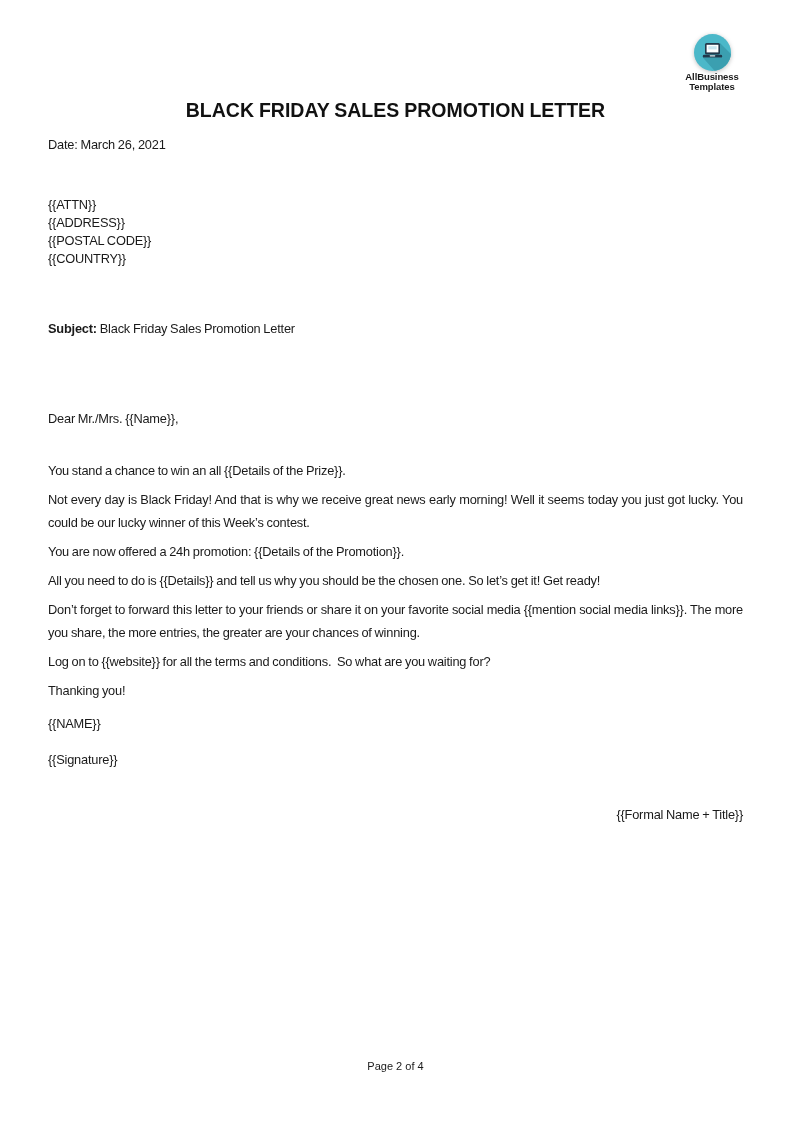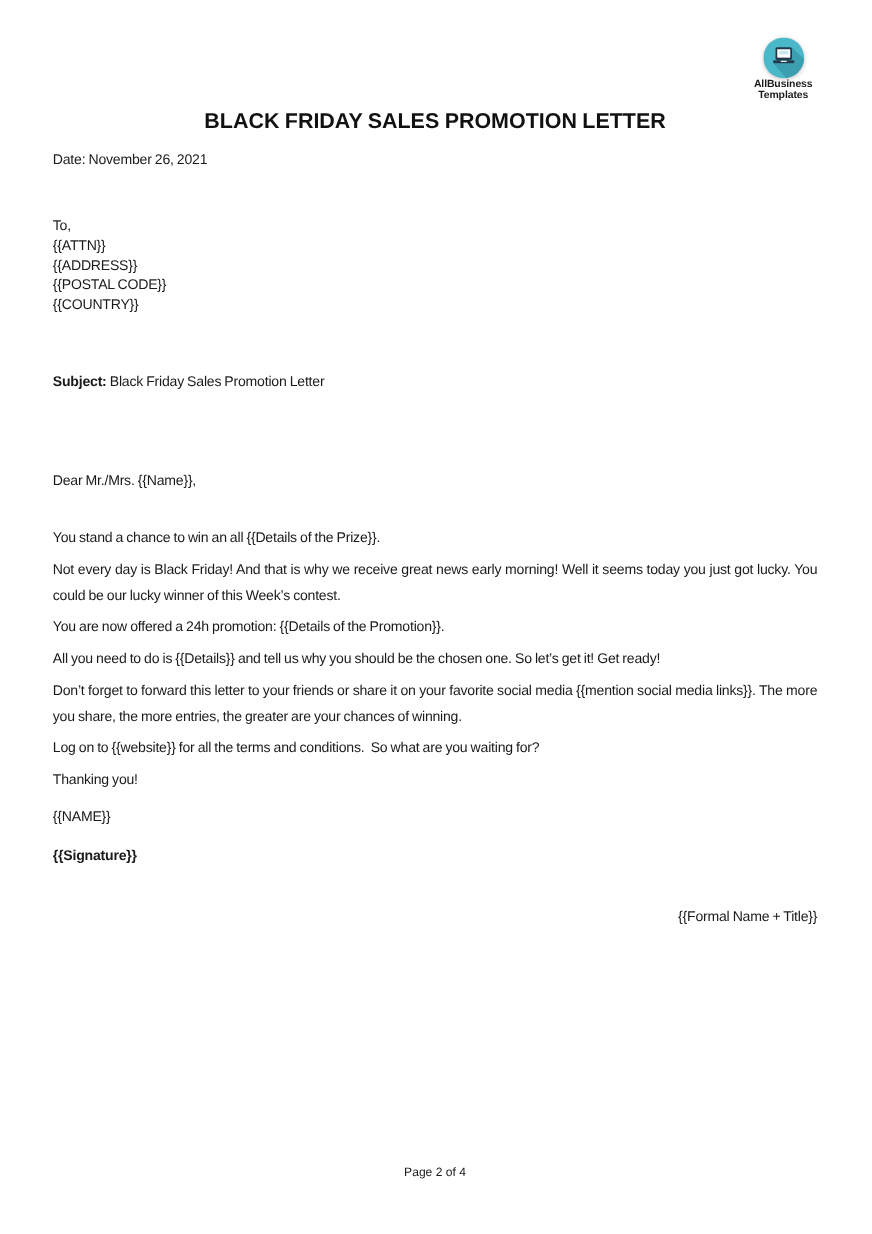--- a/index.html
+++ b/index.html
@@ -81,21 +81,21 @@
     text-align: justify;
     white-space: pre-wrap;
   }
   .closing p {
     margin: 7px 0 0 0;
     line-height: 23px;
     white-space: pre-wrap;
   }
   .closing p:first-child { margin-top: 0; }
   .sig-name      { margin: 10px 0 0 0; line-height: 23px; white-space: pre-wrap; }
-  .sig-signature { margin: 13px 0 0 0; line-height: 23px; white-space: pre-wrap; font-weight: bold; }
+  .sig-signature { margin: 13px 0 0 0; line-height: 23px; white-space: pre-wrap; }
   .sig-formal    { margin: 32px 0 0 0; line-height: 23px; white-space: pre-wrap; text-align: right; }
   
   .footer {
     position: absolute;
     left: 0;
     right: 0;
     top: 1060px;
     text-align: center;
     font-size: 11px;
     line-height: 12px;
@@ -127,24 +127,23 @@
     <div class="brand">
       <div>AllBusiness</div>
       <div>Templates</div>
     </div>
   </div>
 
   <div class="content">
 
     <h1 class="title">BLACK FRIDAY SALES PROMOTION LETTER</h1>
 
-    <div class="date-line">Date: November 26, 2021</div>
+    <div class="date-line">Date: March 26, 2021</div>
 
     <div class="to-block">
-      <div>To,</div>
       <div>{{ATTN}}</div>
       <div>{{ADDRESS}}</div>
       <div>{{POSTAL CODE}}</div>
       <div>{{COUNTRY}}</div>
     </div>
 
     <p class="subject"><b>Subject:</b><span> Black Friday Sales Promotion Letter</span></p>
 
     <p class="greeting">Dear Mr./Mrs. {{Name}},</p>
 

